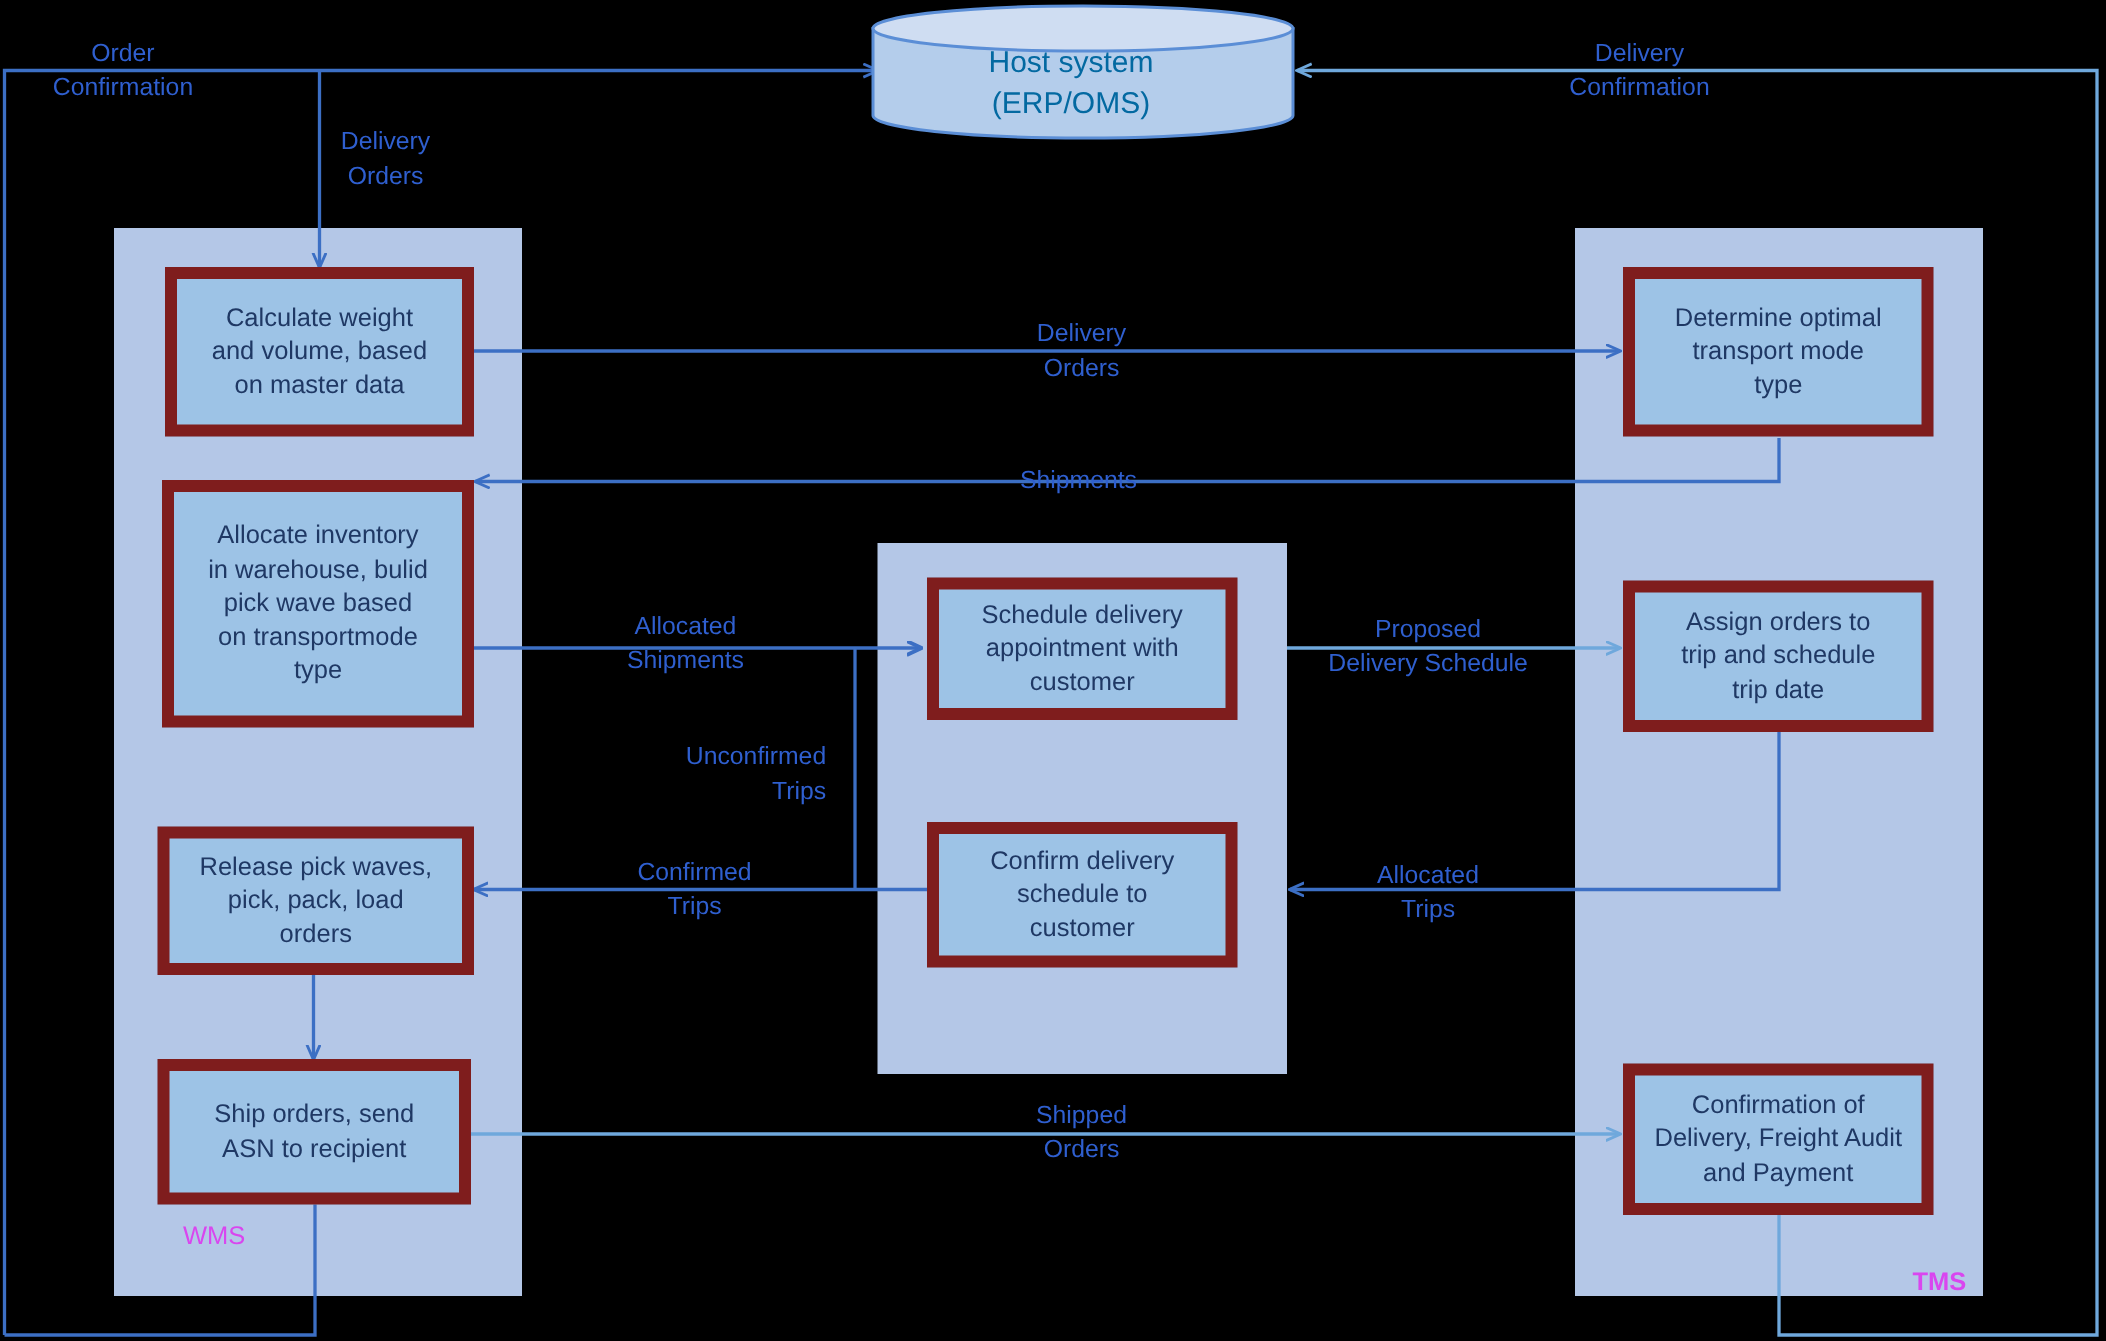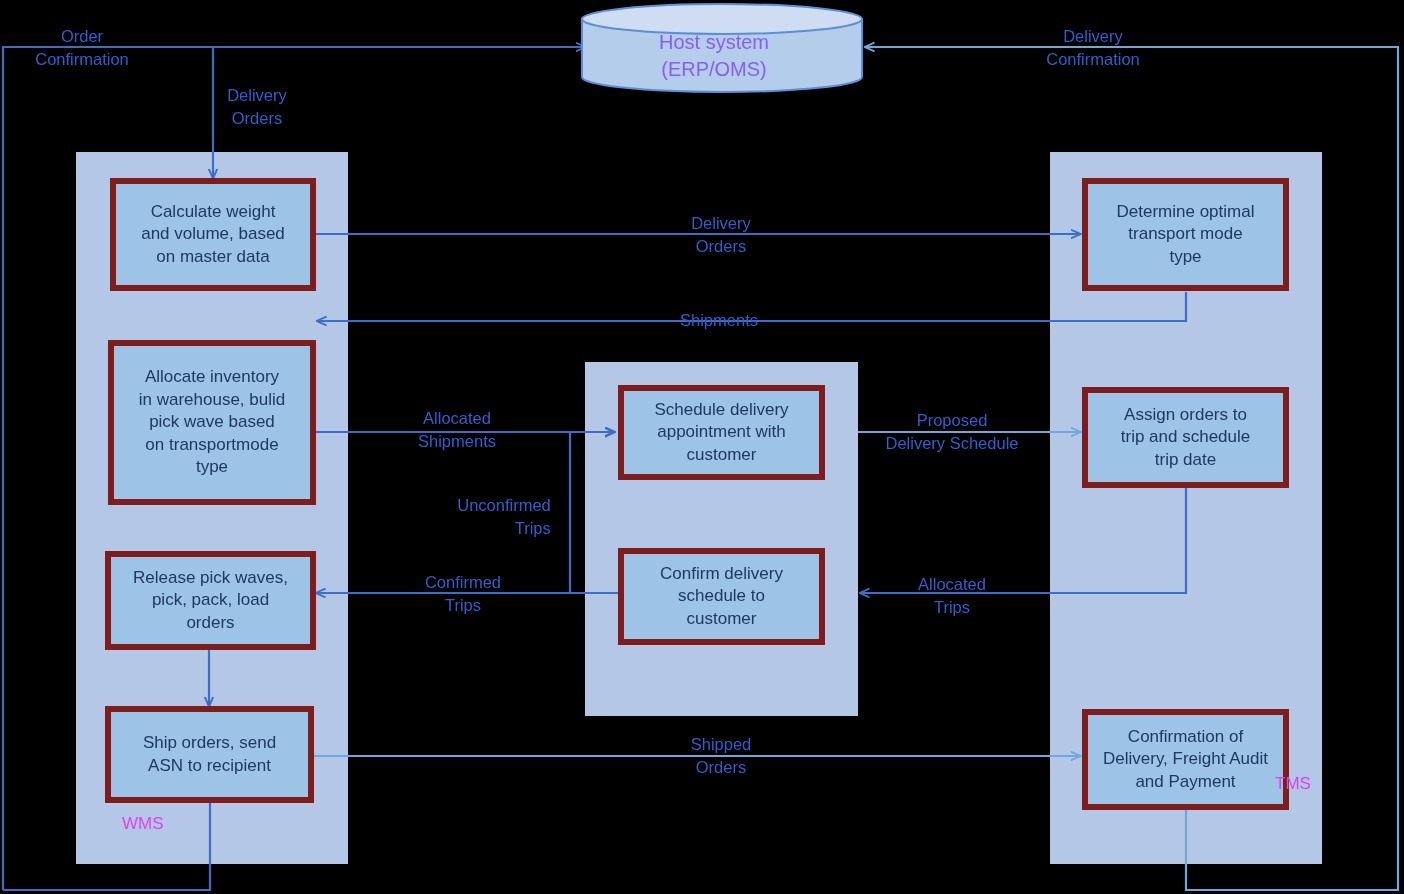--- a/index.html
+++ b/index.html
@@ -23,21 +23,21 @@
     pointer-events: none;
   }
   .swim {
     position: absolute;
     background: #b4c7e7;
     box-sizing: border-box;
   }
   .node {
     position: absolute;
     background: #9dc3e6;
-    border: 6px solid #7f1d1d;
+    border: 8px solid #7f1d1d;
     box-sizing: border-box;
     display: flex;
     align-items: center;
     justify-content: center;
     text-align: center;
     color: #1f3864;
     font-size: 17px;
     line-height: 1.32;
     padding: 4px 6px;
     white-space: pre-line;
@@ -59,21 +59,21 @@
     transform: translate(-50%, -50%);
   }
   .edge-label.align-right { text-align: right; }
   .cyl {
     position: absolute;
   }
   .cyl-text {
     position: absolute;
     left: 0; right: 16px;
     text-align: center;
-    color: #8b5cf6;
+    color: #0369a1;
     font-size: 20px;
     line-height: 1.33;
     white-space: pre-line;
   }
 </style>
 </head>
 <body>
 
 <div id="canvas">
 
@@ -130,21 +130,21 @@
       <ellipse cx="142" cy="17" rx="140" ry="15" fill="#cfddf2" stroke="#5b8ed6" stroke-width="2"></ellipse>
     </svg>
     <div class="cyl-text" style="top:27px;">Host system
 (ERP/OMS)</div>
   </div>
 
   <div class="node" style="left:110px; top:178px; width:206px; height:113px;">Calculate weight
 and volume, based
 on master data</div>
 
-  <div class="node" style="left:108px; top:320px; width:208px; height:165px;margin-top:20px;">Allocate inventory
+  <div class="node" style="left:108px; top:320px; width:208px; height:165px;">Allocate inventory
 in warehouse, bulid
 pick wave based
 on transportmode
 type</div>
 
   <div class="node" style="left:105px; top:551px; width:211px; height:99px;">Release pick waves,
 pick, pack, load
 orders</div>
 
   <div class="node" style="left:105px; top:706px; width:209px; height:97px;">Ship orders, send
@@ -164,21 +164,21 @@
 
   <div class="node" style="left:1082px; top:709px; width:207px; height:101px;">Confirmation of
 Delivery, Freight Audit
 and Payment</div>
 
   <div class="node" style="left:1082px; top:387px; width:207px; height:101px;">Assign orders to
 trip and schedule
 trip date</div>
 
   <div class="swim-label" style="left:98px; top:814px;">WMS</div>
-  <div class="swim-label" style="left:1251px; top:774px;">TMS</div>
+  <div class="swim-label" style="left:1251px; top:845px;font-weight:bold;">TMS</div>
 
   <div class="edge-label" style="left:82px; top:48px;">Order
 Confirmation</div>
 
   <div class="edge-label" style="left:1093px; top:48px;">Delivery
 Confirmation</div>
 
   <div class="edge-label" style="left:257px; top:107px;">Delivery
 Orders</div>
 

